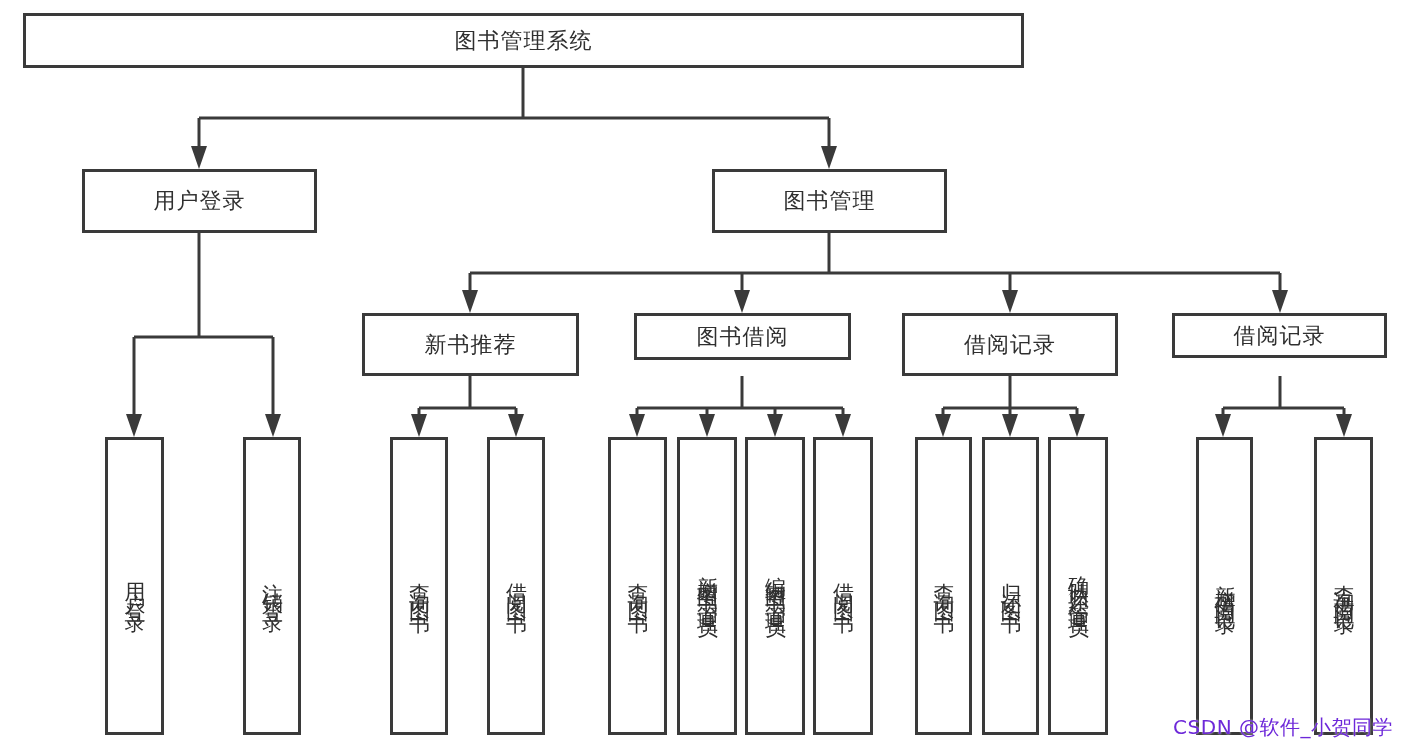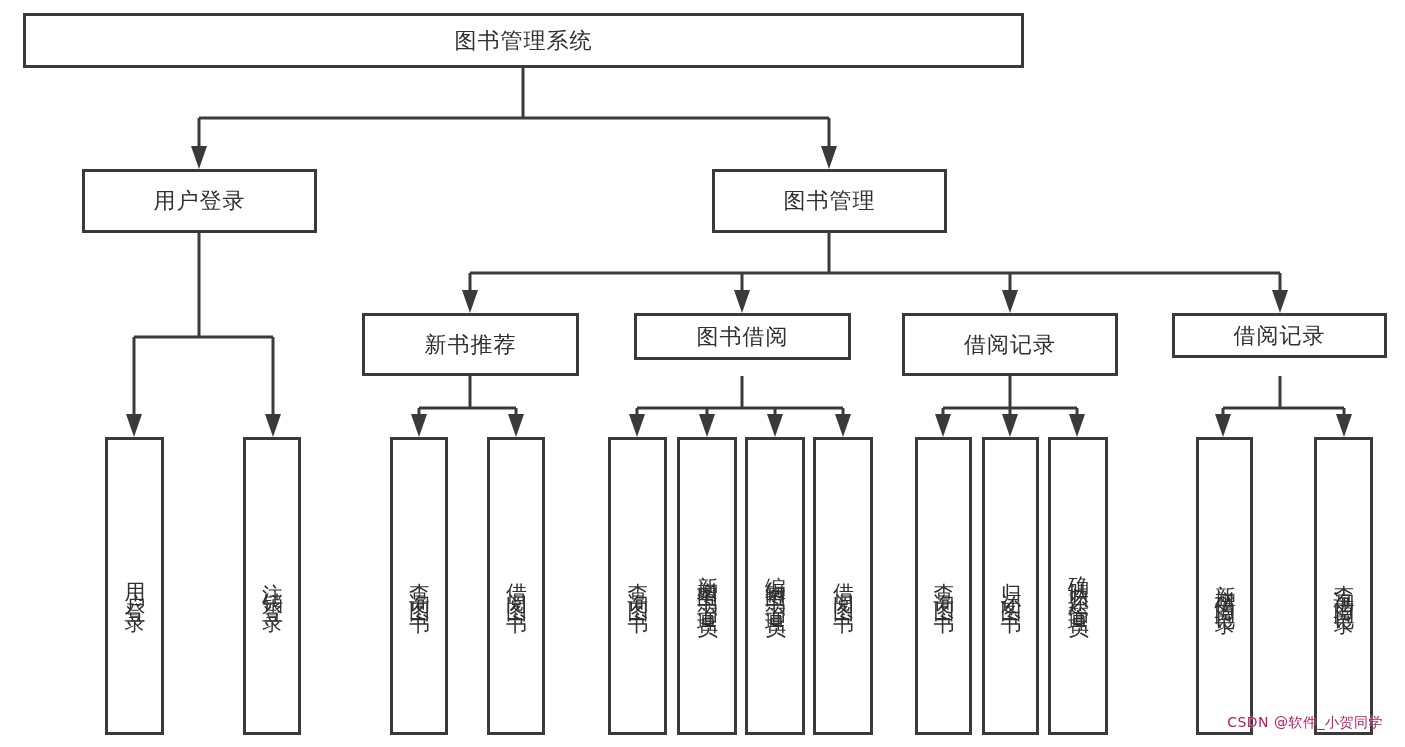--- a/index.html
+++ b/index.html
@@ -65,25 +65,25 @@
   .lf-3c { left: 745px;  width: 60px; }
   .lf-3d { left: 813px;  width: 60px; }
   .lf-4a { left: 915px;  width: 57px; }
   .lf-4b { left: 982px;  width: 57px; }
   .lf-4c { left: 1048px; width: 60px; }
   .lf-5a { left: 1196px; width: 57px; }
   .lf-5b { left: 1314px; width: 59px; }
 
   #watermark {
     position: absolute;
-    right: 22px;
+    right: 12px;
     top: 714px;
-    font-size: 14px;
+    font-size: 20px;
     letter-spacing: 0.5px;
-    color: #be185d;
+    color: #6d28d9;
     text-shadow: 0 0 2px #ffffff;
     z-index: 5;
     white-space: nowrap;
   }
 </style>
 </head>
 <body>
 
 <div id="canvas">
 

